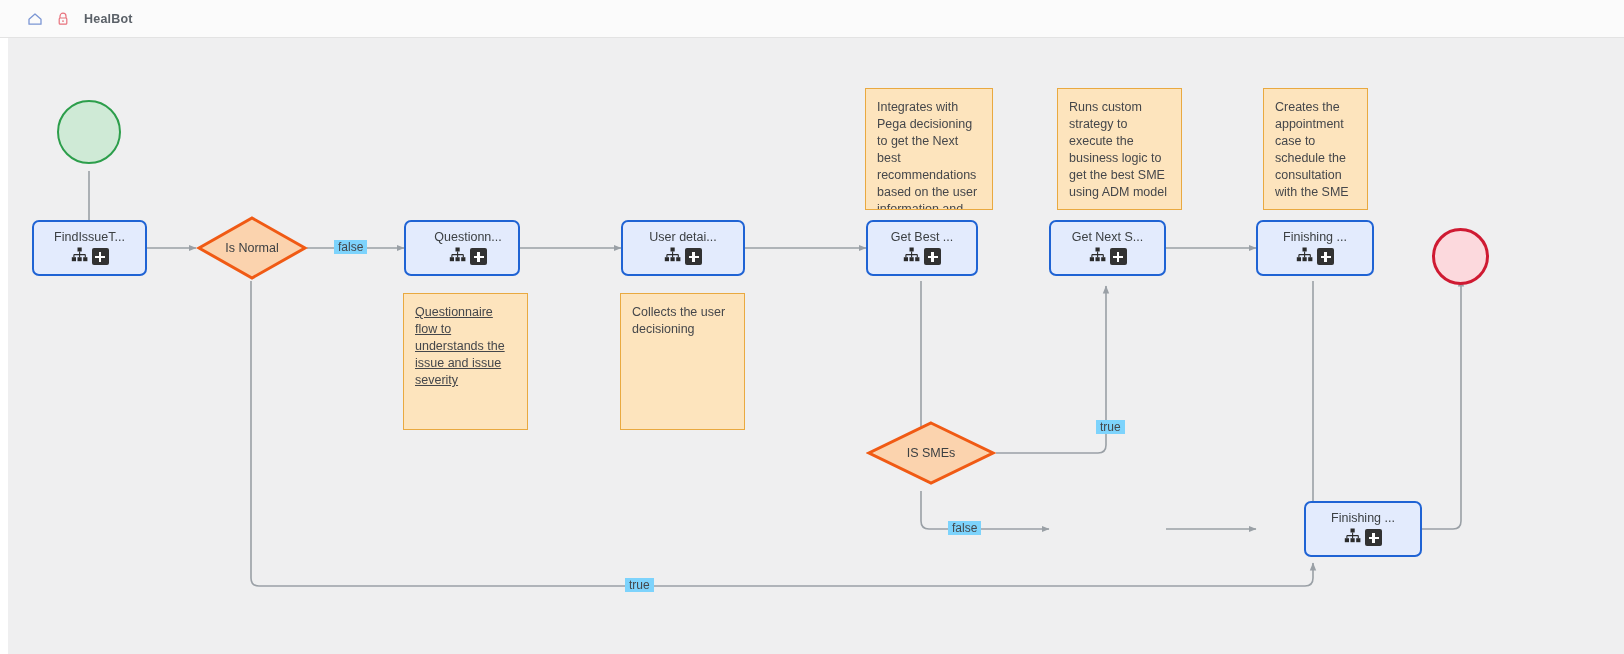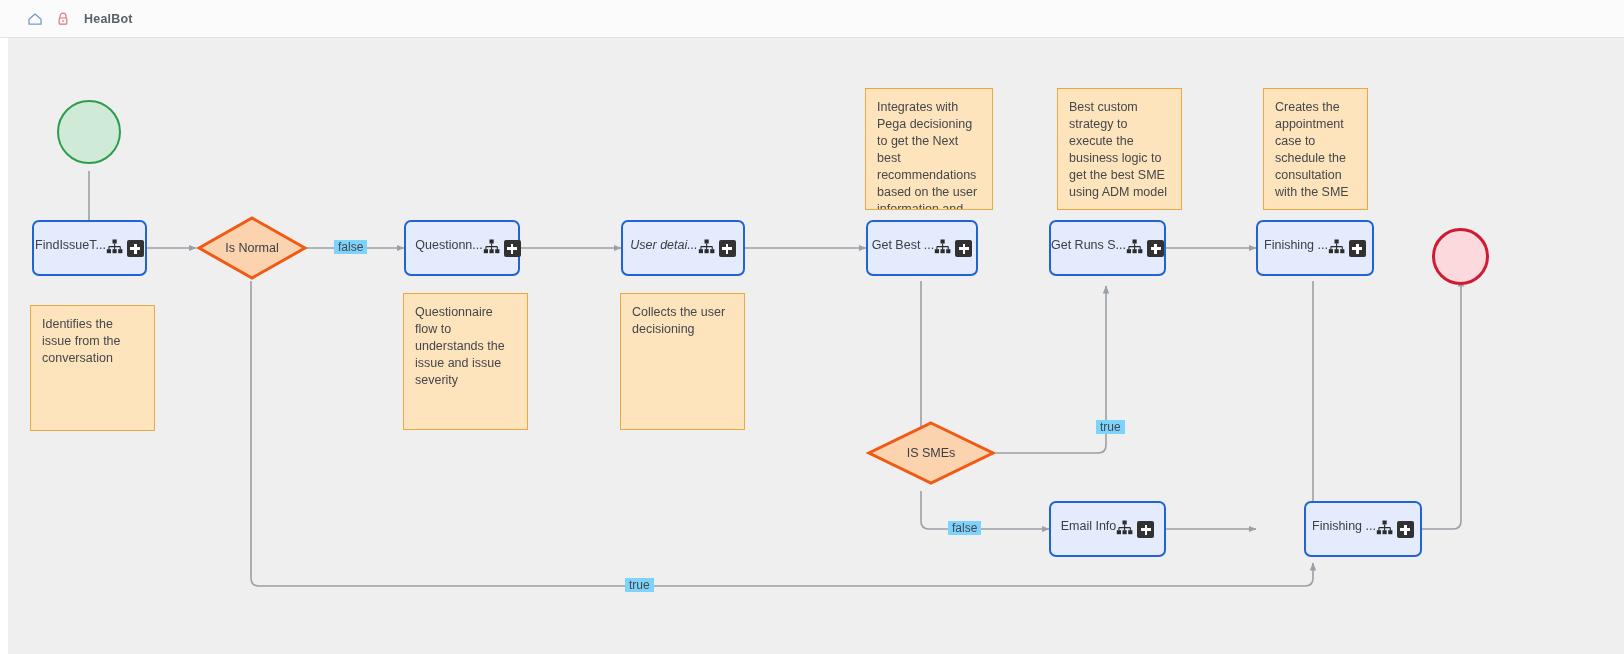--- a/index.html
+++ b/index.html
@@ -58,20 +58,21 @@
   }
 
   
   .node {
     position: absolute;
     background: #e3ebfd;
     border: 2px solid #1f63d4;
     border-radius: 7px;
     box-sizing: border-box;
     display: flex;
+    flex-direction: column;
     align-items: center;
     justify-content: center;
   }
   .node-label {
     font-size: 12.5px;
     color: #3c4043;
     line-height: 1.1;
     margin-bottom: 4px;
     white-space: nowrap;
   }
@@ -235,21 +236,21 @@
             <rect x="0.8" y="10.2" width="4.2" height="4" fill="#2b2b2b"></rect>
             <rect x="6.5" y="10.2" width="4.2" height="4" fill="#2b2b2b"></rect>
             <rect x="12.2" y="10.2" width="4.2" height="4" fill="#2b2b2b"></rect>
             <path d="M8.6,4.5 L8.6,7.6 M2.9,7.6 L14.3,7.6 M2.9,7.6 L2.9,10.2 M8.6,7.6 L8.6,10.2 M14.3,7.6 L14.3,10.2" stroke="#2b2b2b" stroke-width="1.1" fill="none"></path>
           </svg>
         </span>
         <span class="plus-badge"></span>
       </span>
     </div>
 
-    <div class="node" style="left:613px; top:182px; width:124px; height:56px;font-style:italic;">
+    <div class="node" style="left:613px; top:182px; width:124px; height:56px;">
       <span class="node-label">User detai...</span>
       <span class="node-badges">
         <span class="tree-icon">
           <svg width="17" height="15" viewBox="0 0 17 15">
             <rect x="6.5" y="0.5" width="4.2" height="4" fill="#2b2b2b"></rect>
             <rect x="0.8" y="10.2" width="4.2" height="4" fill="#2b2b2b"></rect>
             <rect x="6.5" y="10.2" width="4.2" height="4" fill="#2b2b2b"></rect>
             <rect x="12.2" y="10.2" width="4.2" height="4" fill="#2b2b2b"></rect>
             <path d="M8.6,4.5 L8.6,7.6 M2.9,7.6 L14.3,7.6 M2.9,7.6 L2.9,10.2 M8.6,7.6 L8.6,10.2 M14.3,7.6 L14.3,10.2" stroke="#2b2b2b" stroke-width="1.1" fill="none"></path>
           </svg>
@@ -268,21 +269,21 @@
             <rect x="6.5" y="10.2" width="4.2" height="4" fill="#2b2b2b"></rect>
             <rect x="12.2" y="10.2" width="4.2" height="4" fill="#2b2b2b"></rect>
             <path d="M8.6,4.5 L8.6,7.6 M2.9,7.6 L14.3,7.6 M2.9,7.6 L2.9,10.2 M8.6,7.6 L8.6,10.2 M14.3,7.6 L14.3,10.2" stroke="#2b2b2b" stroke-width="1.1" fill="none"></path>
           </svg>
         </span>
         <span class="plus-badge"></span>
       </span>
     </div>
 
     <div class="node" style="left:1041px; top:182px; width:117px; height:56px;">
-      <span class="node-label">Get Runs S...</span>
+      <span class="node-label">Get Next S...</span>
       <span class="node-badges">
         <span class="tree-icon">
           <svg width="17" height="15" viewBox="0 0 17 15">
             <rect x="6.5" y="0.5" width="4.2" height="4" fill="#2b2b2b"></rect>
             <rect x="0.8" y="10.2" width="4.2" height="4" fill="#2b2b2b"></rect>
             <rect x="6.5" y="10.2" width="4.2" height="4" fill="#2b2b2b"></rect>
             <rect x="12.2" y="10.2" width="4.2" height="4" fill="#2b2b2b"></rect>
             <path d="M8.6,4.5 L8.6,7.6 M2.9,7.6 L14.3,7.6 M2.9,7.6 L2.9,10.2 M8.6,7.6 L8.6,10.2 M14.3,7.6 L14.3,10.2" stroke="#2b2b2b" stroke-width="1.1" fill="none"></path>
           </svg>
         </span>
@@ -299,35 +300,20 @@
             <rect x="0.8" y="10.2" width="4.2" height="4" fill="#2b2b2b"></rect>
             <rect x="6.5" y="10.2" width="4.2" height="4" fill="#2b2b2b"></rect>
             <rect x="12.2" y="10.2" width="4.2" height="4" fill="#2b2b2b"></rect>
             <path d="M8.6,4.5 L8.6,7.6 M2.9,7.6 L14.3,7.6 M2.9,7.6 L2.9,10.2 M8.6,7.6 L8.6,10.2 M14.3,7.6 L14.3,10.2" stroke="#2b2b2b" stroke-width="1.1" fill="none"></path>
           </svg>
         </span>
         <span class="plus-badge"></span>
       </span>
     </div>
 
-    <div class="node" style="left:1041px; top:463px; width:117px; height:56px;">
-      <span class="node-label">Email Info</span>
-      <span class="node-badges">
-        <span class="tree-icon">
-          <svg width="17" height="15" viewBox="0 0 17 15">
-            <rect x="6.5" y="0.5" width="4.2" height="4" fill="#2b2b2b"></rect>
-            <rect x="0.8" y="10.2" width="4.2" height="4" fill="#2b2b2b"></rect>
-            <rect x="6.5" y="10.2" width="4.2" height="4" fill="#2b2b2b"></rect>
-            <rect x="12.2" y="10.2" width="4.2" height="4" fill="#2b2b2b"></rect>
-            <path d="M8.6,4.5 L8.6,7.6 M2.9,7.6 L14.3,7.6 M2.9,7.6 L2.9,10.2 M8.6,7.6 L8.6,10.2 M14.3,7.6 L14.3,10.2" stroke="#2b2b2b" stroke-width="1.1" fill="none"></path>
-          </svg>
-        </span>
-        <span class="plus-badge"></span>
-      </span>
-    </div>
 
     <div class="node" style="left:1248px; top:463px; width:118px; height:56px;margin-left:48px;">
       <span class="node-label">Finishing ...</span>
       <span class="node-badges">
         <span class="tree-icon">
           <svg width="17" height="15" viewBox="0 0 17 15">
             <rect x="6.5" y="0.5" width="4.2" height="4" fill="#2b2b2b"></rect>
             <rect x="0.8" y="10.2" width="4.2" height="4" fill="#2b2b2b"></rect>
             <rect x="6.5" y="10.2" width="4.2" height="4" fill="#2b2b2b"></rect>
             <rect x="12.2" y="10.2" width="4.2" height="4" fill="#2b2b2b"></rect>
@@ -350,26 +336,25 @@
         <polygon points="65,3 127,33 65,63 3,33" fill="#fbd3ae" stroke="#f05a14" stroke-width="3"></polygon>
       </svg>
       <span class="diamond-label">IS SMEs</span>
     </div>
 
     <div class="edge-label" style="left:326px; top:202px;">false</div>
     <div class="edge-label" style="left:617px; top:540px;">true</div>
     <div class="edge-label" style="left:1088px; top:382px;">true</div>
     <div class="edge-label" style="left:940px; top:483px;">false</div>
 
-    <div class="note" style="left:22px; top:267px; width:125px; height:126px;">Identifies the issue from the conversation</div>
-
-    <div class="note" style="left:395px; top:255px; width:125px; height:137px;">Questionnaire flow to understands the issue and issue severity</div>
+
+    <div class="note" style="left:395px; top:255px; width:125px; height:137px;text-decoration:underline;">Questionnaire flow to understands the issue and issue severity</div>
 
     <div class="note" style="left:612px; top:255px; width:125px; height:137px;">Collects the user decisioning</div>
 
     <div class="note" style="left:857px; top:50px; width:128px; height:122px;">Integrates with Pega decisioning to get the Next best recommendations based on the user information and is...</div>
 
-    <div class="note" style="left:1049px; top:50px; width:125px; height:122px;">Best custom strategy to execute the business logic to get the best SME  using ADM model</div>
+    <div class="note" style="left:1049px; top:50px; width:125px; height:122px;">Runs custom strategy to execute the business logic to get the best SME  using ADM model</div>
 
     <div class="note" style="left:1255px; top:50px; width:105px; height:122px;">Creates the appointment case to schedule the consultation with the SME</div>
 
   </div>
 </div>
 
 </body></html>

